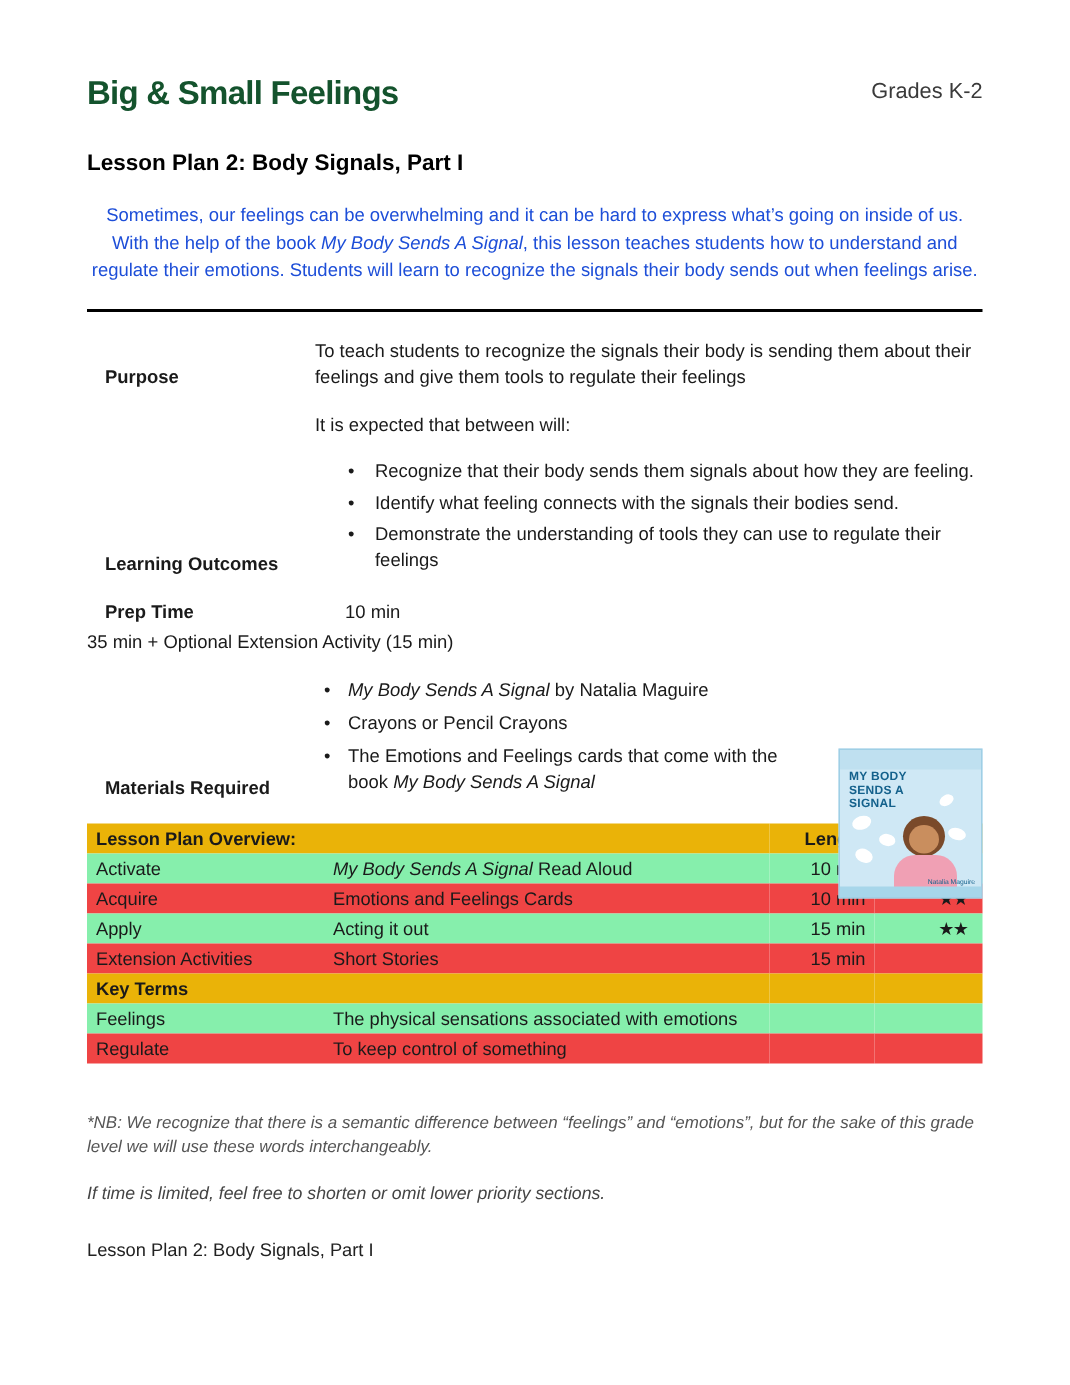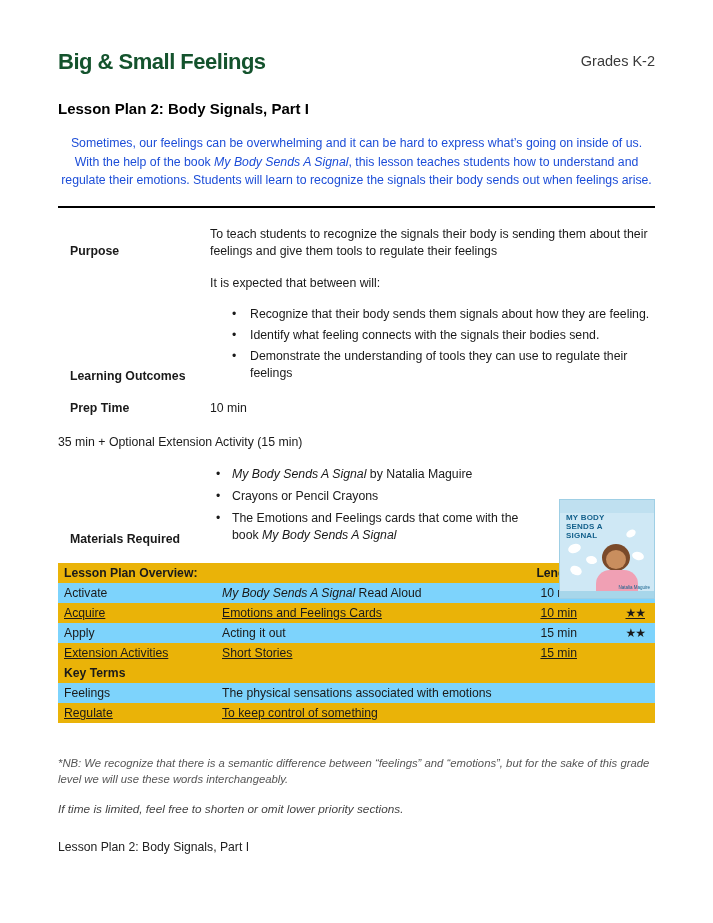--- a/index.html
+++ b/index.html
@@ -77,21 +77,21 @@
     font-size: 12.3px;
     font-weight: bold;
     padding-left: 12px;
     line-height: 1.45;
   }
   .row .value {
     flex: 1;
     font-size: 12.3px;
     line-height: 1.45;
   }
-  .tight { margin-bottom: 16px; }
+  .tight { margin-bottom: 2px; gap: 20px; }
   ul.bullets {
     margin: 13px 0 0 0;
     padding-left: 40px;
     list-style: none;
   }
   ul.bullets li {
     position: relative;
     font-size: 12.3px;
     line-height: 1.45;
     margin-bottom: 3px;
@@ -200,22 +200,22 @@
     font-size: 12.2px;
   }
   table.overview td, table.overview th {
     padding: 3px 6px;
     text-align: left;
     vertical-align: middle;
     font-weight: normal;
     border: none;
   }
   table.overview tr.shade td, table.overview tr.shade th { background: #eab308; }
-  table.overview tr.alt td { background: #7dd3fc; }
-  table.overview tr.plain td { background: #eab308; text-decoration: underline; }
+  table.overview tr.alt td { background: #86efac; }
+  table.overview tr.plain td { background: #ef4444; }
   table.overview th { font-weight: bold; }
   .col-item { width: 158px; }
   .col-desc { }
   .col-len { width: 70px; text-align: right !important; }
   .col-pri { width: 72px; text-align: right !important; padding-right: 10px !important; }
   .stars { letter-spacing: -1px; font-size: 12px; }
   
   .note {
     font-size: 11.3px;
     font-style: italic;

